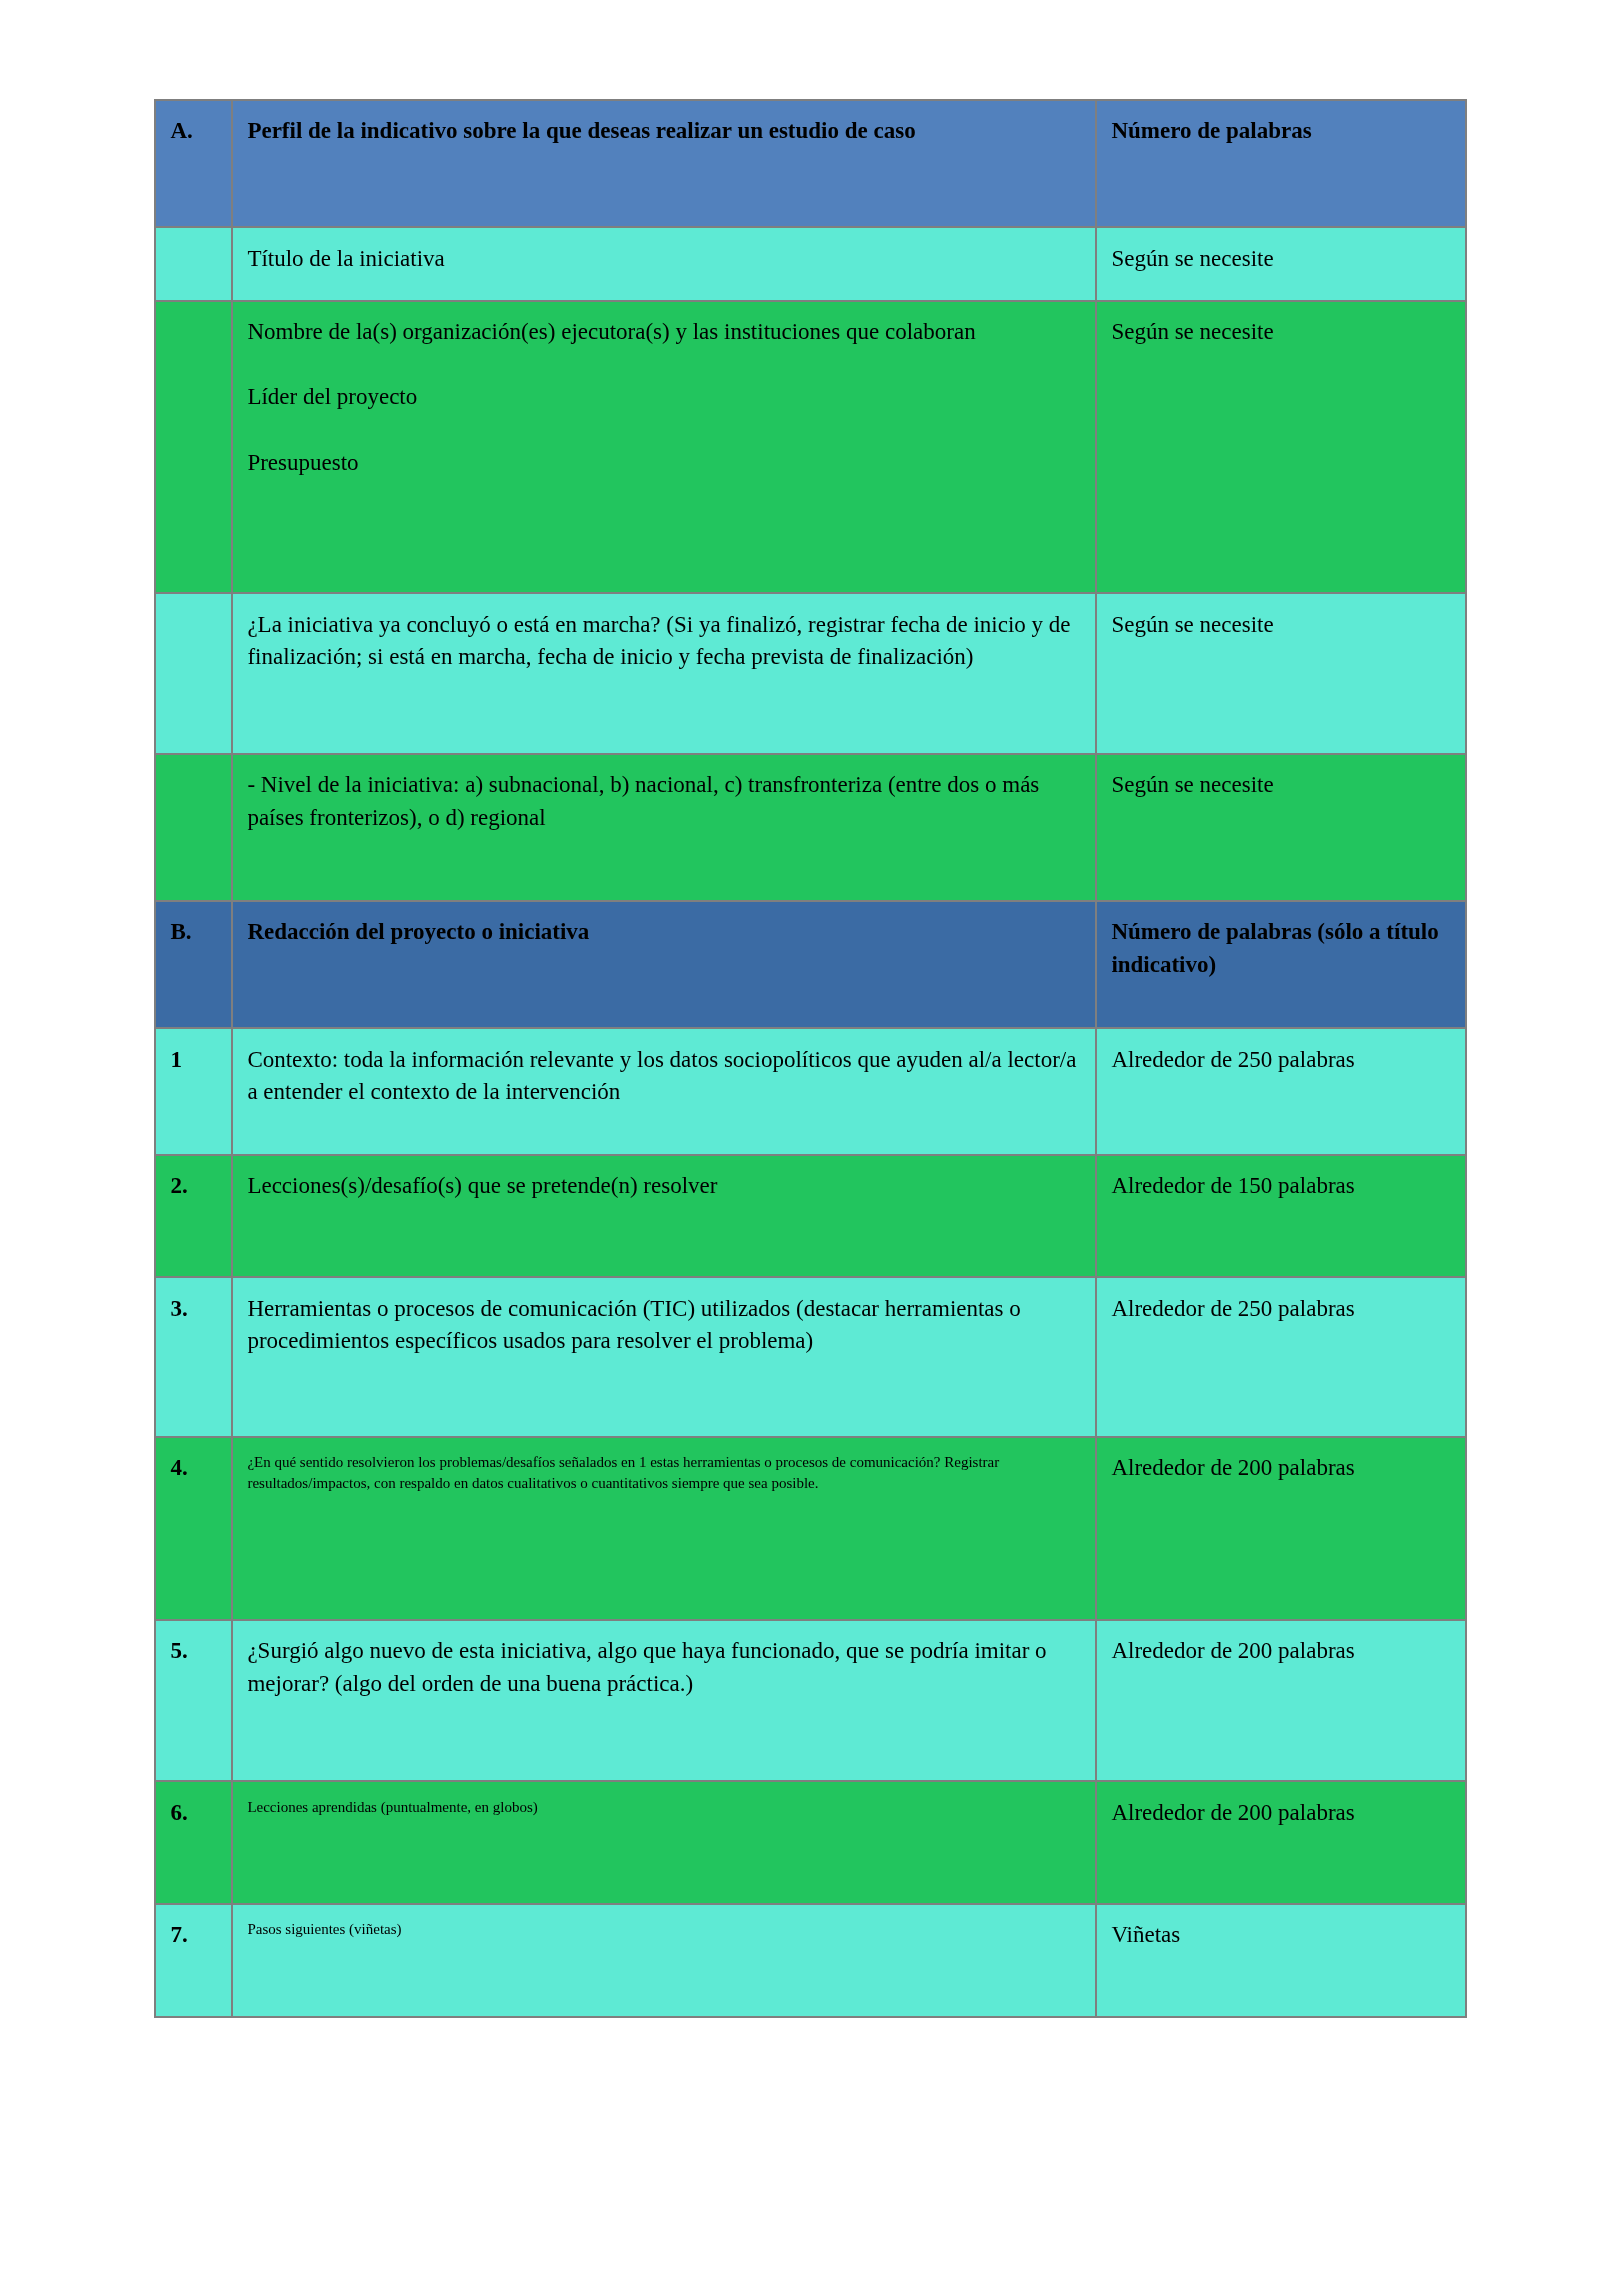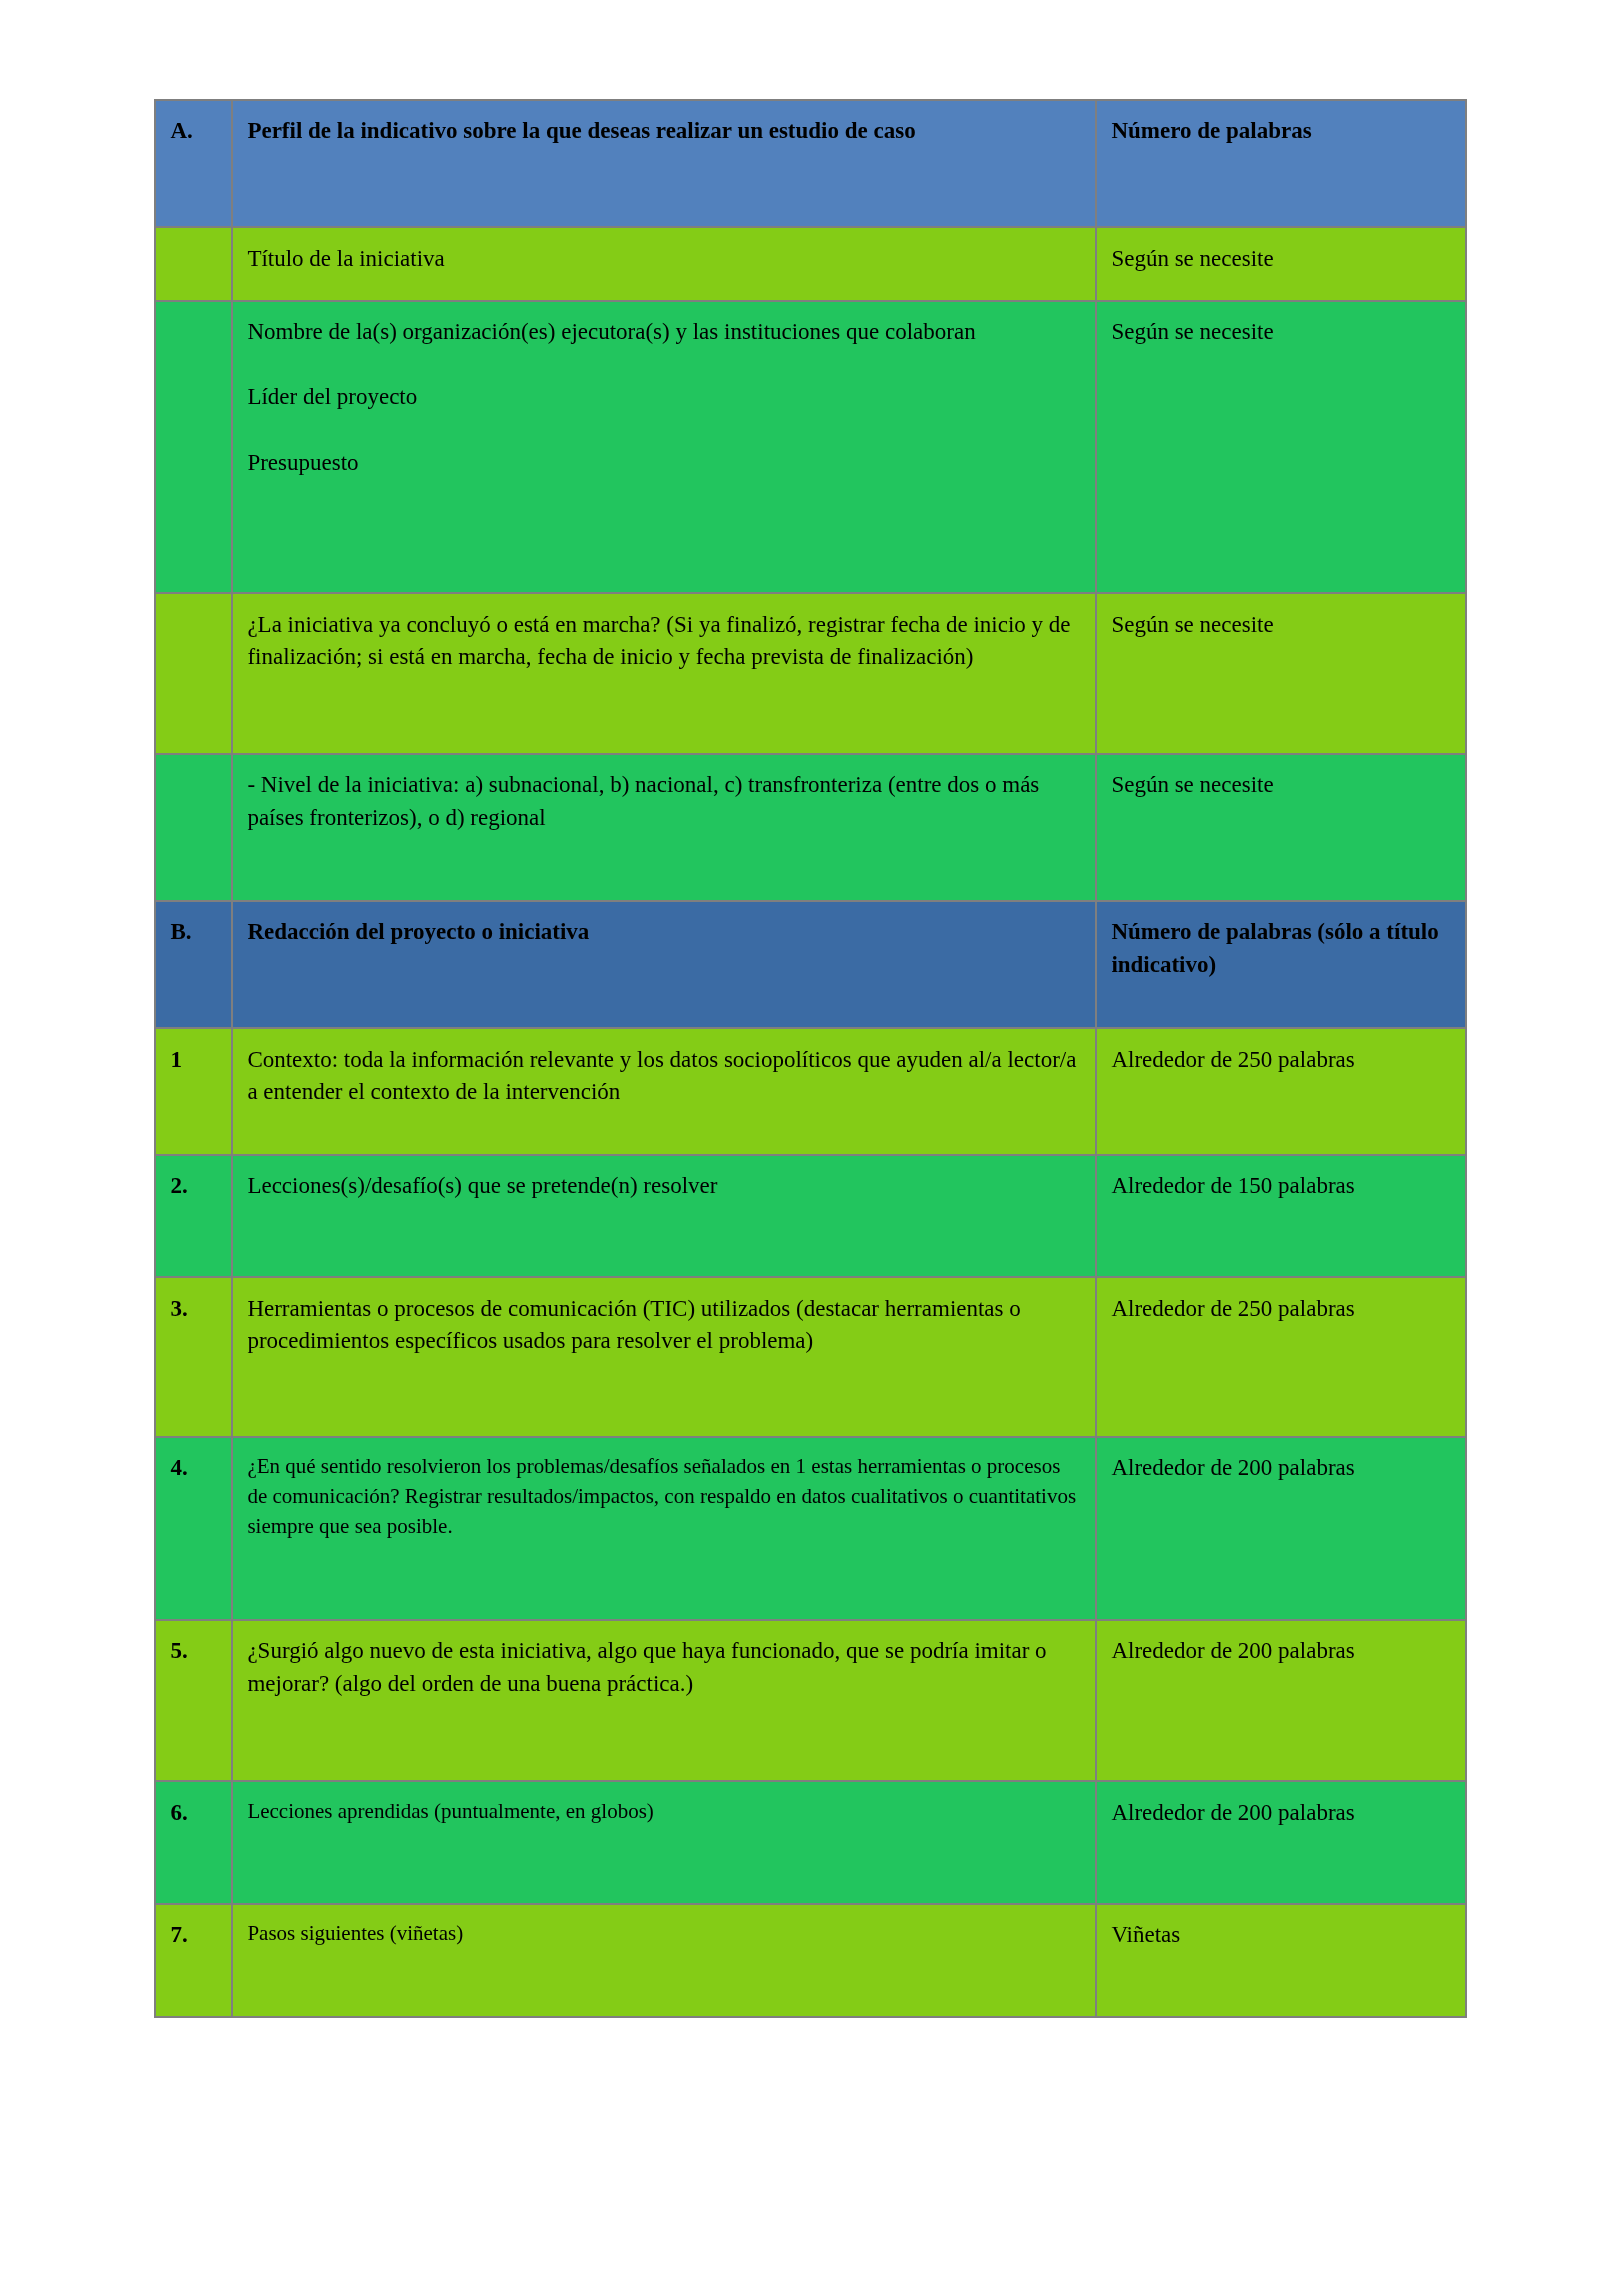--- a/index.html
+++ b/index.html
@@ -48,39 +48,39 @@
   }
 
   
   col.c-num   { width: 77px; }
   col.c-body  { width: 864px; }
   col.c-words { width: 370px; }
 
   
   tr.band-blue td      { background: #5281bd; }
   tr.band-blue-dark td { background: #3b6ba4; }
-  tr.band-light td     { background: #84cc16; }
+  tr.band-light td     { background: #5eead4; }
   tr.band-white td     { background: #22c55e; }
 
   
   .hdr {
     font-weight: bold;
     font-size: 23px;
     line-height: 1.40;
   }
   .cell-text {
     display: block;
     white-space: pre-line;
   }
   .num {
     font-weight: bold;
     font-size: 23px;
     line-height: 1.40;
   }
-  .sm  { font-size: 21px; }
+  .sm  { font-size: 15px; }
 
   
   .h-hdr-a   { height: 98px; }
   .h-r1      { height: 44px;  }
   .h-r2      { height: 263px; }
   .h-r3      { height: 131px; }
   .h-r4      { height: 118px; }
   .h-r5      { height: 111px; }
   .h-hdr-b   { height: 98px; }
   .h-b1      { height: 97px; }

